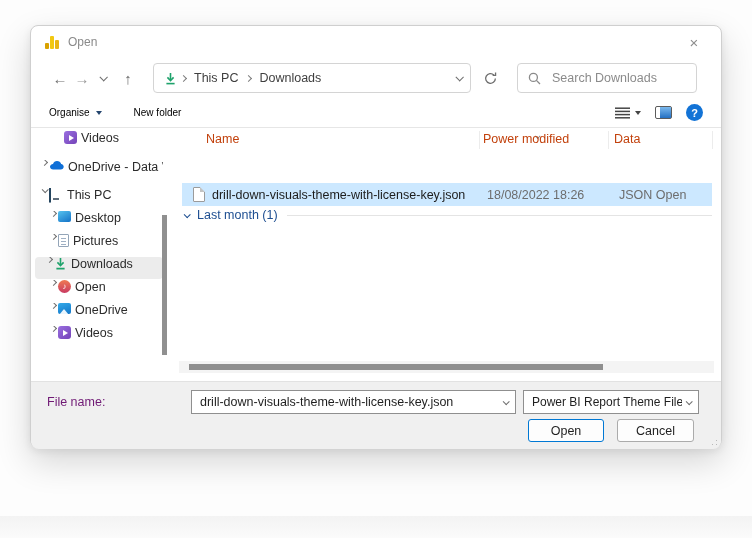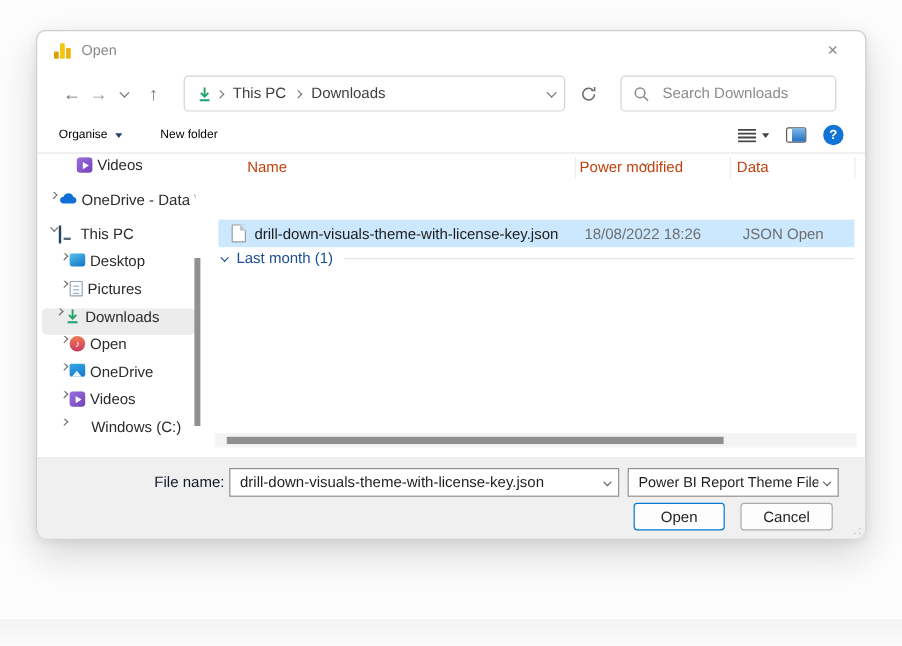--- a/index.html
+++ b/index.html
@@ -115,21 +115,21 @@
   .fdoc::before{content:"";position:absolute;right:-1px;top:-1px;width:0;height:0;
     border-top:5px solid #cce8ff;border-left:5px solid #c3c3c3;}
   .file-date{position:absolute;left:305px;color:#6d6d6d;}
   .file-type{position:absolute;left:437px;color:#6d6d6d;}
   .hscroll{position:absolute;left:0;right:0;top:233px;height:12px;background:#f4f4f4;}
   .hscroll .thumb{position:absolute;left:10px;top:3px;width:414px;height:6px;background:#8f8f8f;}
 
   
   .footer{position:relative;height:68px;background:#f0f0f0;border-top:1px solid #e2e2e2;
     border-radius:0 0 8px 8px;}
-  .fn-label{position:absolute;left:0;top:13px;width:156px;text-align:right;font-size:12.5px;color:#0f172a;}
+  .fn-label{position:absolute;left:16px;top:13px;width:156px;text-align:left;font-size:12.5px;color:#701a75;}
   .combo{position:absolute;top:8px;height:24px;border:1px solid #8f8f8f;background:#fff;
     display:flex;align-items:center;}
   .combo .chev{width:5px;height:5px;border-color:#6f6f6f;flex:none;margin:0 7px 0 4px;}
   .fn-combo{left:160px;width:325px;}
   .fn-combo input{flex:1;border:none;outline:none;font-size:12.5px;color:#1f1f1f;padding:0 0 0 8px;
     font-family:"Liberation Sans",sans-serif;background:transparent;min-width:0;}
   .ft-combo{left:492px;width:176px;}
   .ft-combo .ft-text{flex:1;font-size:12px;color:#1f1f1f;padding-left:8px;white-space:nowrap;
     overflow:hidden;min-width:0;}
   .btn{position:absolute;top:37px;height:23px;font-size:12.5px;color:#1f1f1f;background:#fdfdfd;
@@ -311,27 +311,20 @@
         </div>
 
         <div class="side-row" style="top:198px;">
           <span class="tchev" style="margin-left:13px;">
               <span class="chev right"></span>
             </span>
           <span class="ic ic-video"></span>
           <span class="side-label">Videos</span>
         </div>
 
-        <div class="side-row" style="top:221px;">
-          <span class="tchev" style="margin-left:13px;">
-              <span class="chev right"></span>
-            </span>
-          <span class="ic ic-drive"><span class="top"></span><span class="bot"></span></span>
-          <span class="side-label">Windows  (C:)</span>
-        </div>
 
         <div class="side-scroll"></div>
       </div>
 
       <div class="list">
         <div class="list-head">
           <span class="col col-name">Name</span>
           <span class="sort-chev"><span class="chev down"></span></span>
           <span class="col col-date">Power modified</span>
           <span class="col col-type">Data</span>

